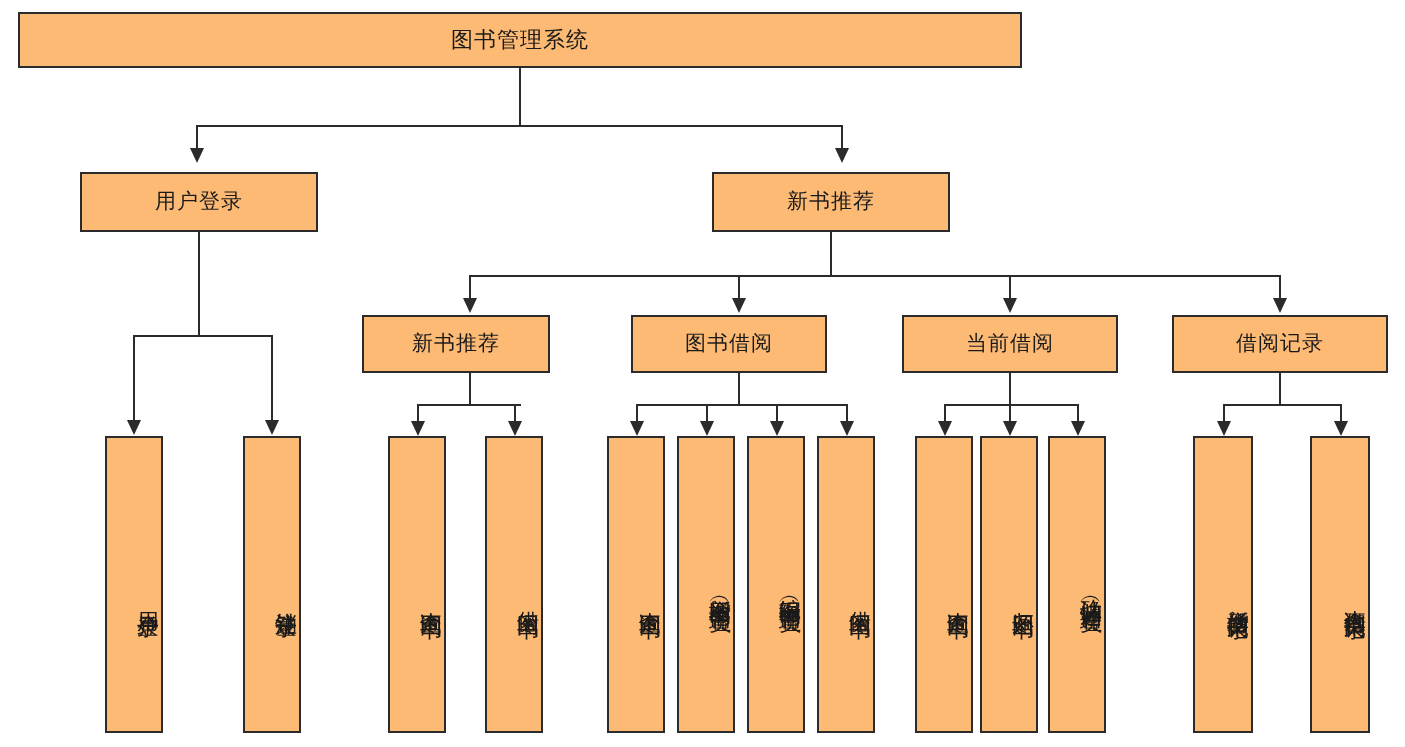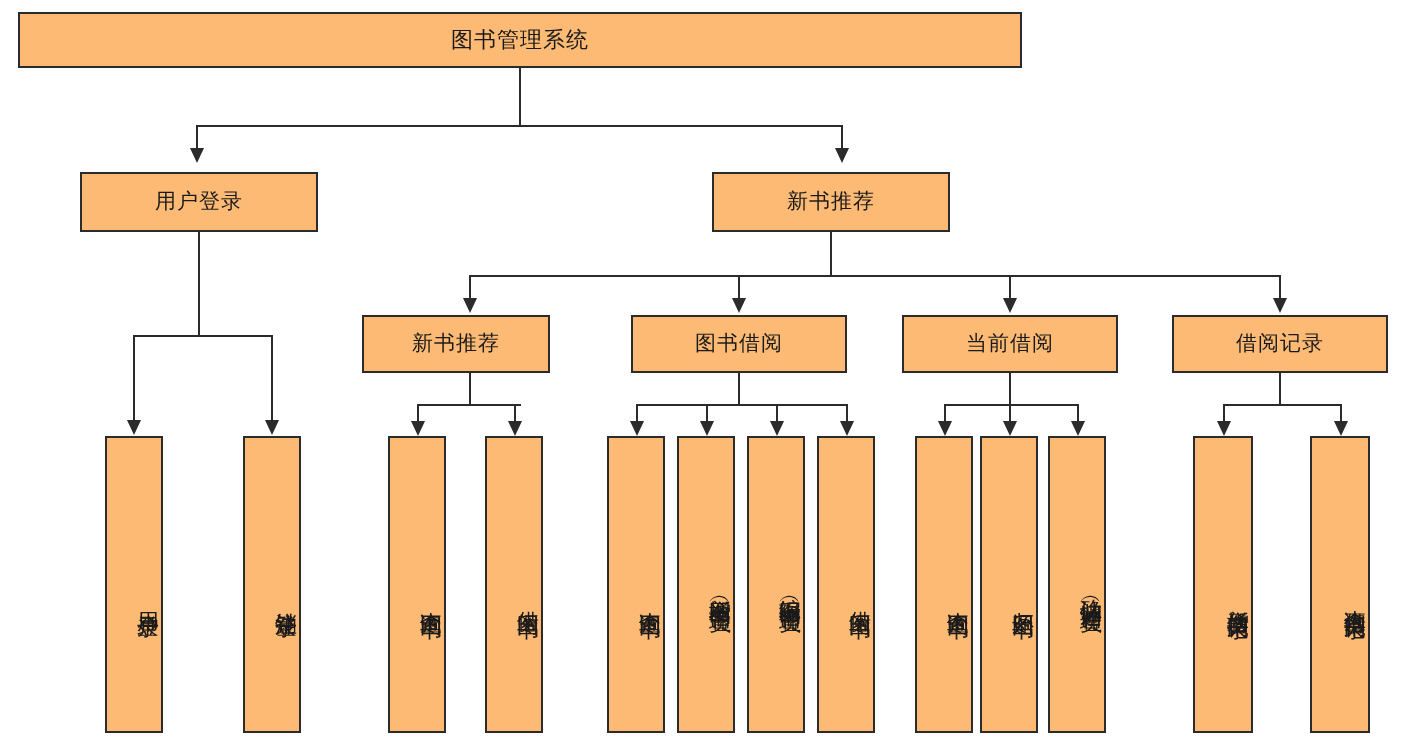--- a/index.html
+++ b/index.html
@@ -114,21 +114,21 @@
   <div class="vline" style="left:469px; top:275px; height:24px;"></div>
   <div class="arrow" style="left:463px; top:298px;"></div>
   <div class="vline" style="left:738px; top:275px; height:24px;"></div>
   <div class="arrow" style="left:732px; top:298px;"></div>
   <div class="vline" style="left:1009px; top:275px; height:24px;"></div>
   <div class="arrow" style="left:1003px; top:298px;"></div>
   <div class="vline" style="left:1279px; top:275px; height:24px;"></div>
   <div class="arrow" style="left:1273px; top:298px;"></div>
 
   <div class="node node-h" style="left:362px; top:315px; width:188px; height:58px;">新书推荐</div>
-  <div class="node node-h" style="left:631px; top:315px; width:216px; height:58px;">图书借阅</div>
+  <div class="node node-h" style="left:631px; top:315px; width:196px; height:58px;">图书借阅</div>
   <div class="node node-h" style="left:1172px; top:315px; width:216px; height:58px;">借阅记录</div>
   <div class="node node-h" style="left:902px; top:315px; width:216px; height:58px;">当前借阅</div>
 
   <div class="vline" style="left:469px; top:373px; height:32px;"></div>
   <div class="hline" style="left:417px; top:404px; width:104px;"></div>
   <div class="vline" style="left:417px; top:404px; height:18px;"></div>
   <div class="arrow" style="left:411px; top:421px;"></div>
   <div class="vline" style="left:514px; top:404px; height:18px;"></div>
   <div class="arrow" style="left:508px; top:421px;"></div>
 

